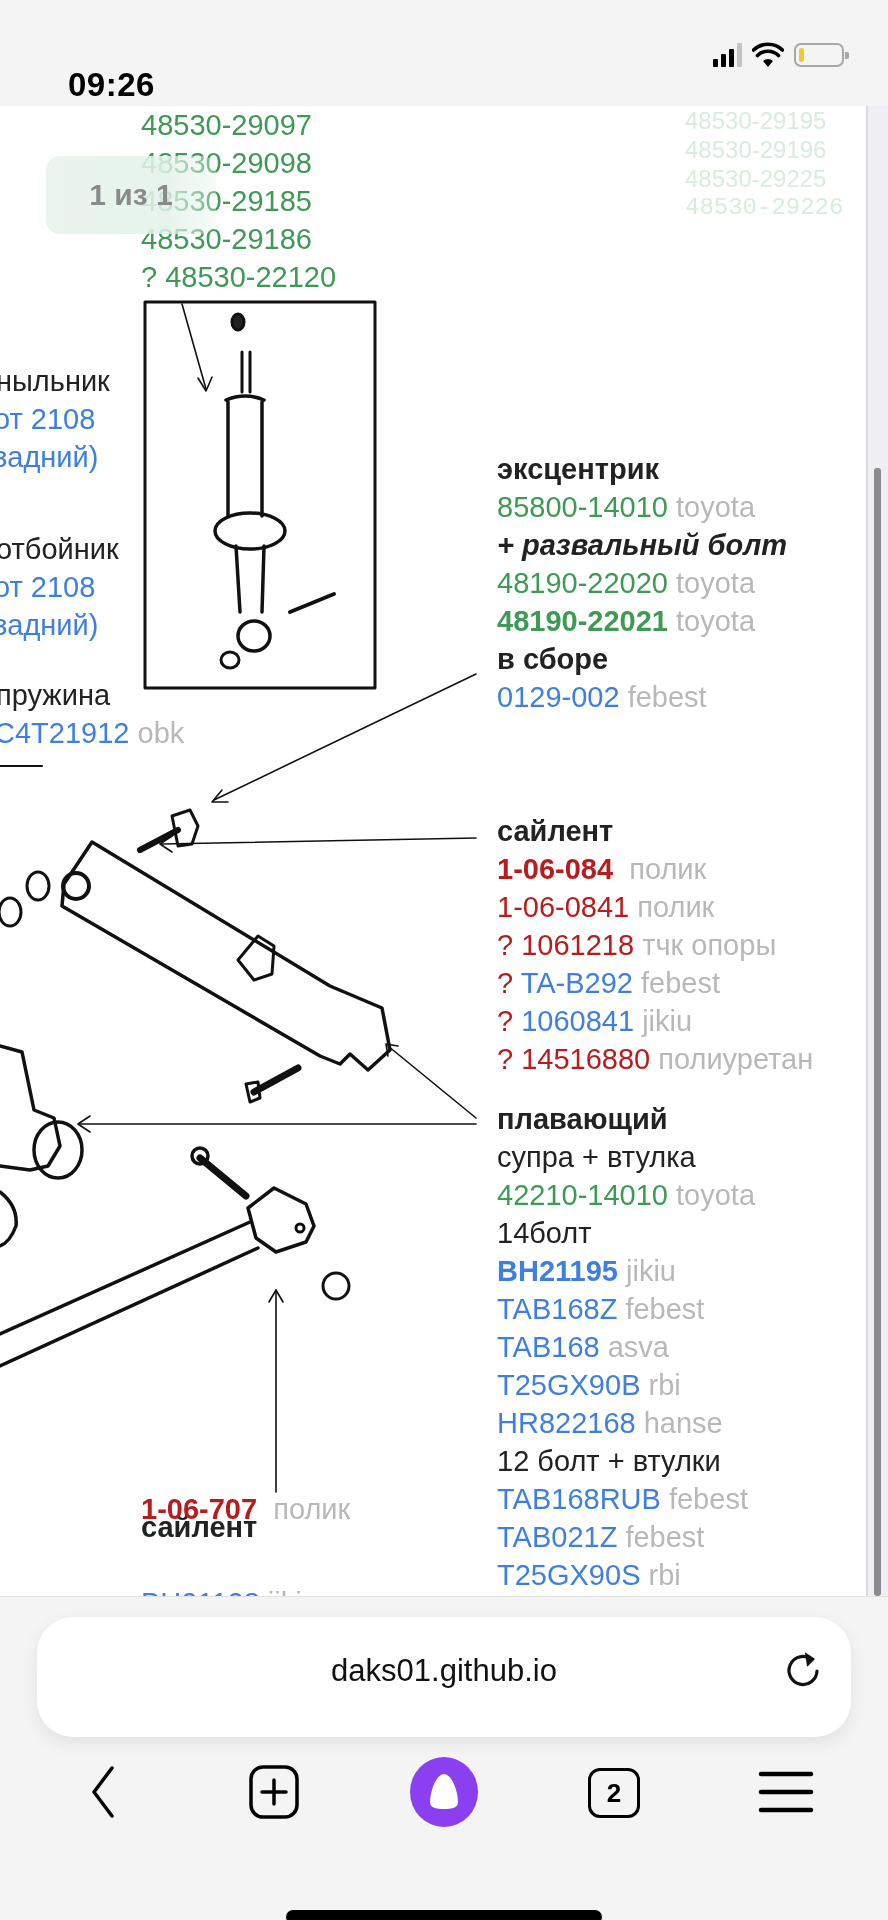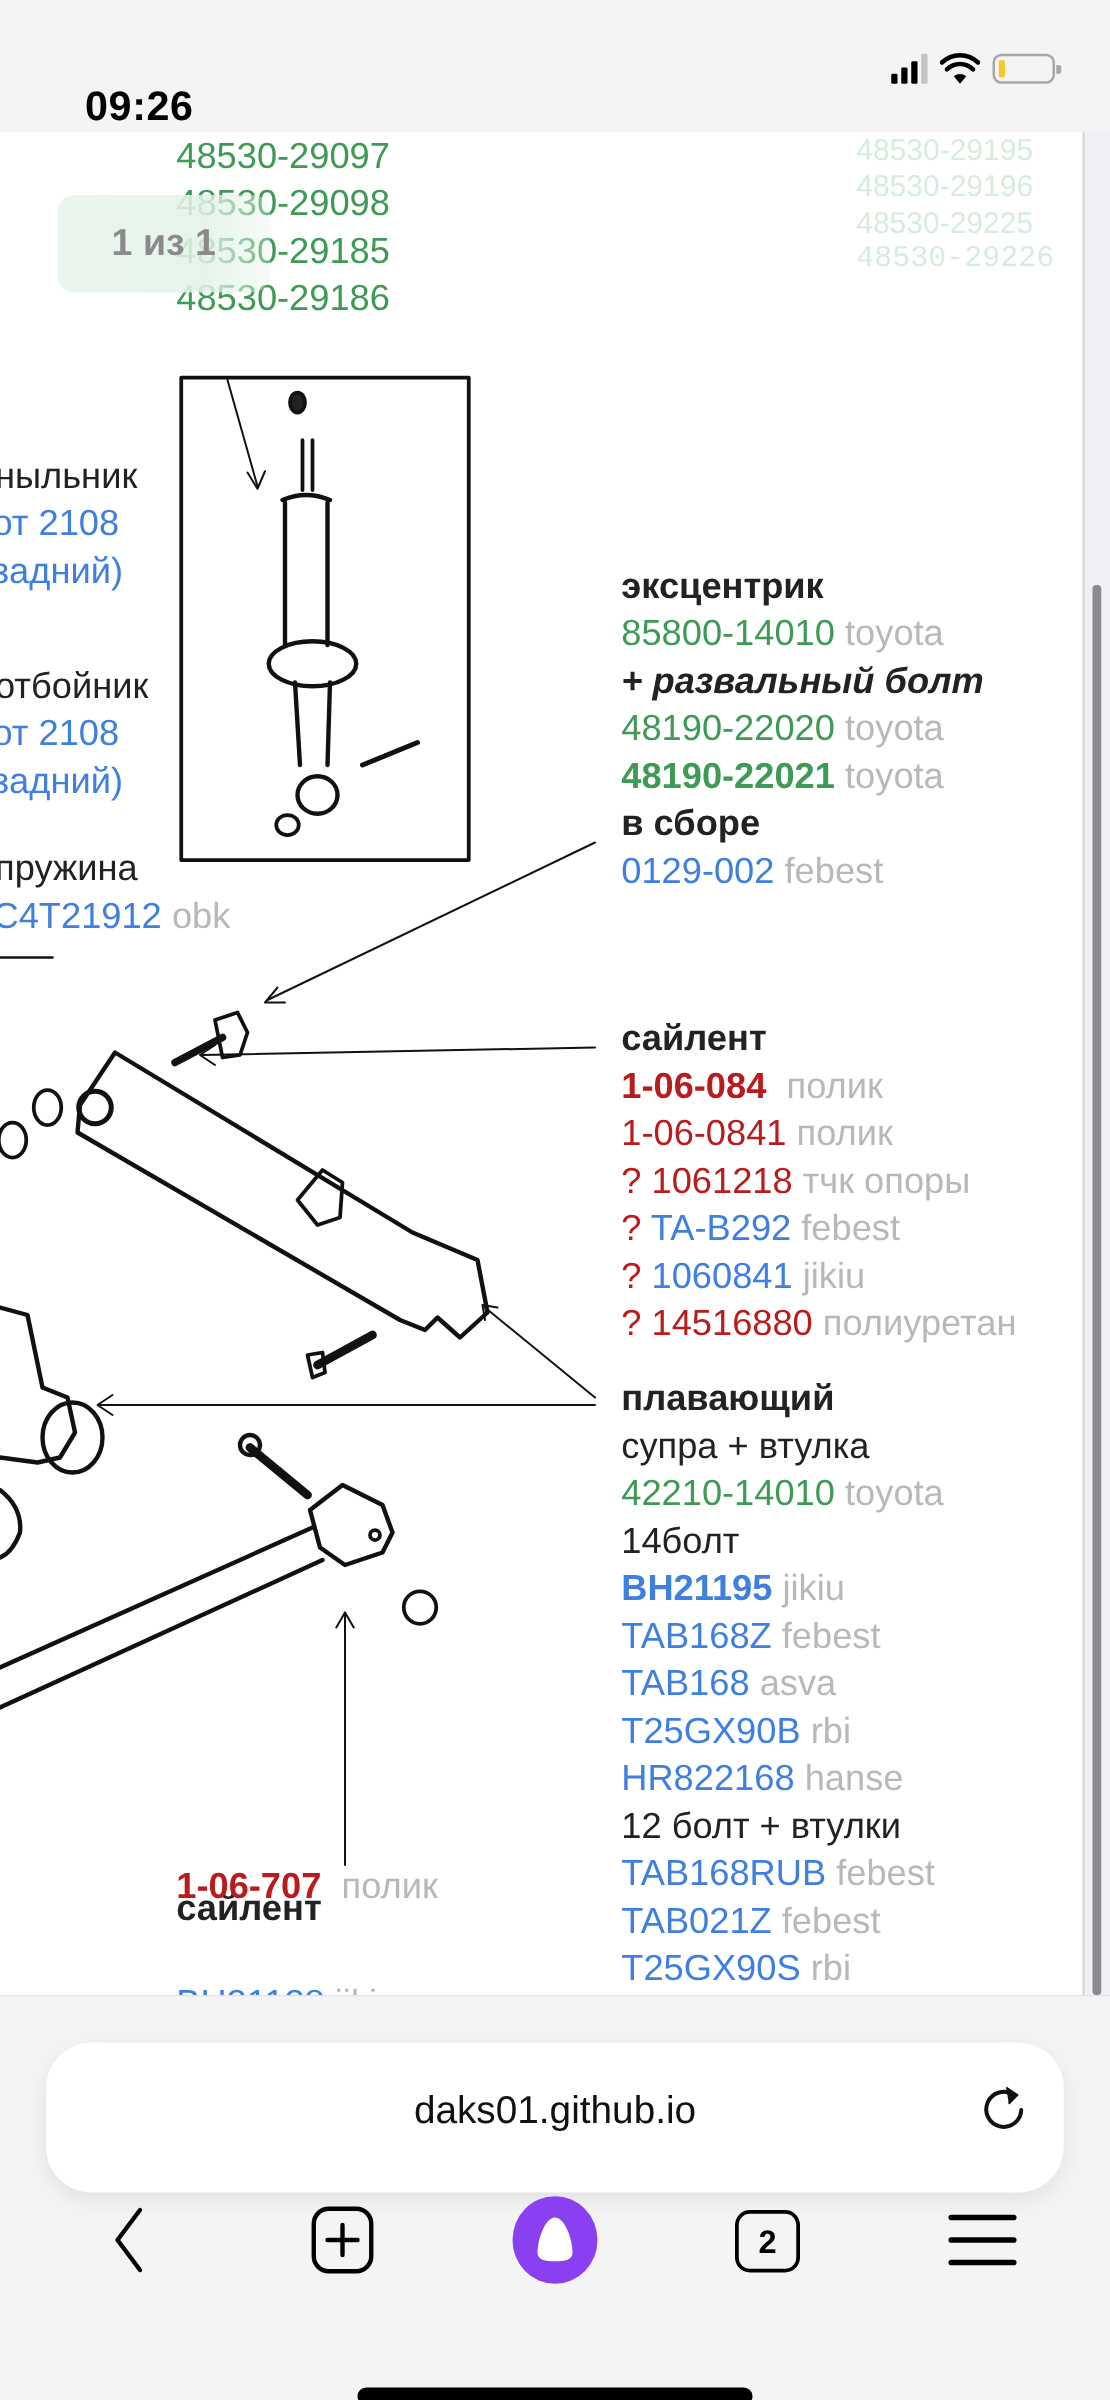--- a/index.html
+++ b/index.html
@@ -31,21 +31,21 @@
   .bold { font-weight: 700; }
 
   .find-badge { position: absolute; left: 46px; top: 50px; width: 170px; height: 78px; border-radius: 14px;
     background: linear-gradient(90deg, rgba(232,244,236,0.95) 0%, rgba(226,242,232,0.85) 70%, rgba(226,242,232,0.3) 100%);
     color: #8a8a8a; font-size: 30px; font-weight: 700; display: flex; align-items: center; justify-content: center; }
 
   svg.diagram { position: absolute; left: 0; top: 0; }
 
   
   .chrome { position: absolute; left: 0; top: 1596px; width: 888px; height: 324px; background: #f4f4f4; border-top: 1px solid #e2e2e2; }
-  .urlbar { position: absolute; left: 37px; top: 37px; width: 814px; height: 120px; background: #fff; border-radius: 36px; box-shadow: 0 6px 18px rgba(0,0,0,0.08); }
+  .urlbar { position: absolute; left: 37px; top: 20px; width: 814px; height: 120px; background: #fff; border-radius: 36px; box-shadow: 0 6px 18px rgba(0,0,0,0.08); }
   .url { position: absolute; left: 0; right: 0; top: 36px; text-align: center; font-size: 31px; color: #111; }
   .reload { position: absolute; right: 26px; top: 32px; width: 44px; height: 44px; }
   .navbar { position: absolute; left: 0; top: 155px; width: 888px; height: 90px; }
   .nav-btn { position: absolute; top: 0; width: 80px; height: 80px; display: flex; align-items: center; justify-content: center; }
   .tab-count { position: absolute; left: 588px; top: 16px; width: 52px; height: 50px; border: 3px solid #000; border-radius: 12px;
     font-size: 26px; font-weight: 600; display: flex; align-items: center; justify-content: center; color: #000; }
   .home-ind { position: absolute; left: 286px; top: 313px; width: 316px; height: 14px; background: #000; border-radius: 7px; }
 </style>
 </head>
 <body>
@@ -132,20 +132,21 @@
       <circle cx="300" cy="1122" r="4" stroke-width="3"></circle>
 
       <ellipse cx="336" cy="1180" rx="13" ry="13" stroke-width="3"></ellipse>
     </g>
   </svg>
 
   <div class="ln g" style="left:141px; top:0px;">48530-29097</div>
   <div class="ln g" style="left:141px; top:38px;">48530-29098</div>
   <div class="ln g" style="left:141px; top:76px;">48530-29185</div>
   <div class="ln g" style="left:141px; top:114px;">48530-29186</div>
+  <div class="ln g" style="left:141px; top:152px;">? 48530-22120</div>
 
   <div class="ln gf" style="left:685px; top:0px;">48530-29195</div>
   <div class="ln gf" style="left:685px; top:29px;">48530-29196</div>
   <div class="ln gf" style="left:685px; top:58px;">48530-29225</div>
   <div class="ln gf" style="left:685px; top:87px;font-family:Liberation Mono, monospace;">48530-29226</div>
 
   <div class="find-badge">1 из 1</div>
 
   <div class="ln k" style="left:-4px; top:256px;">ныльник</div>
   <div class="ln b" style="left:-6px; top:294px;">от 2108</div>

